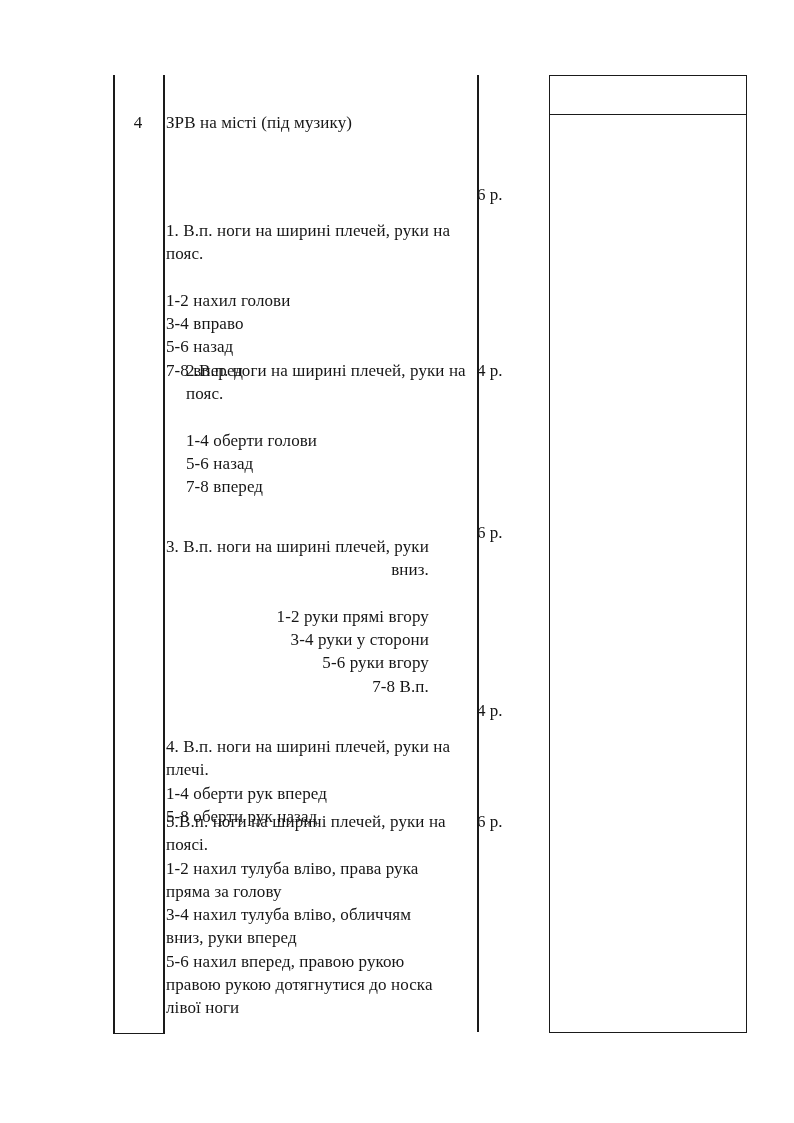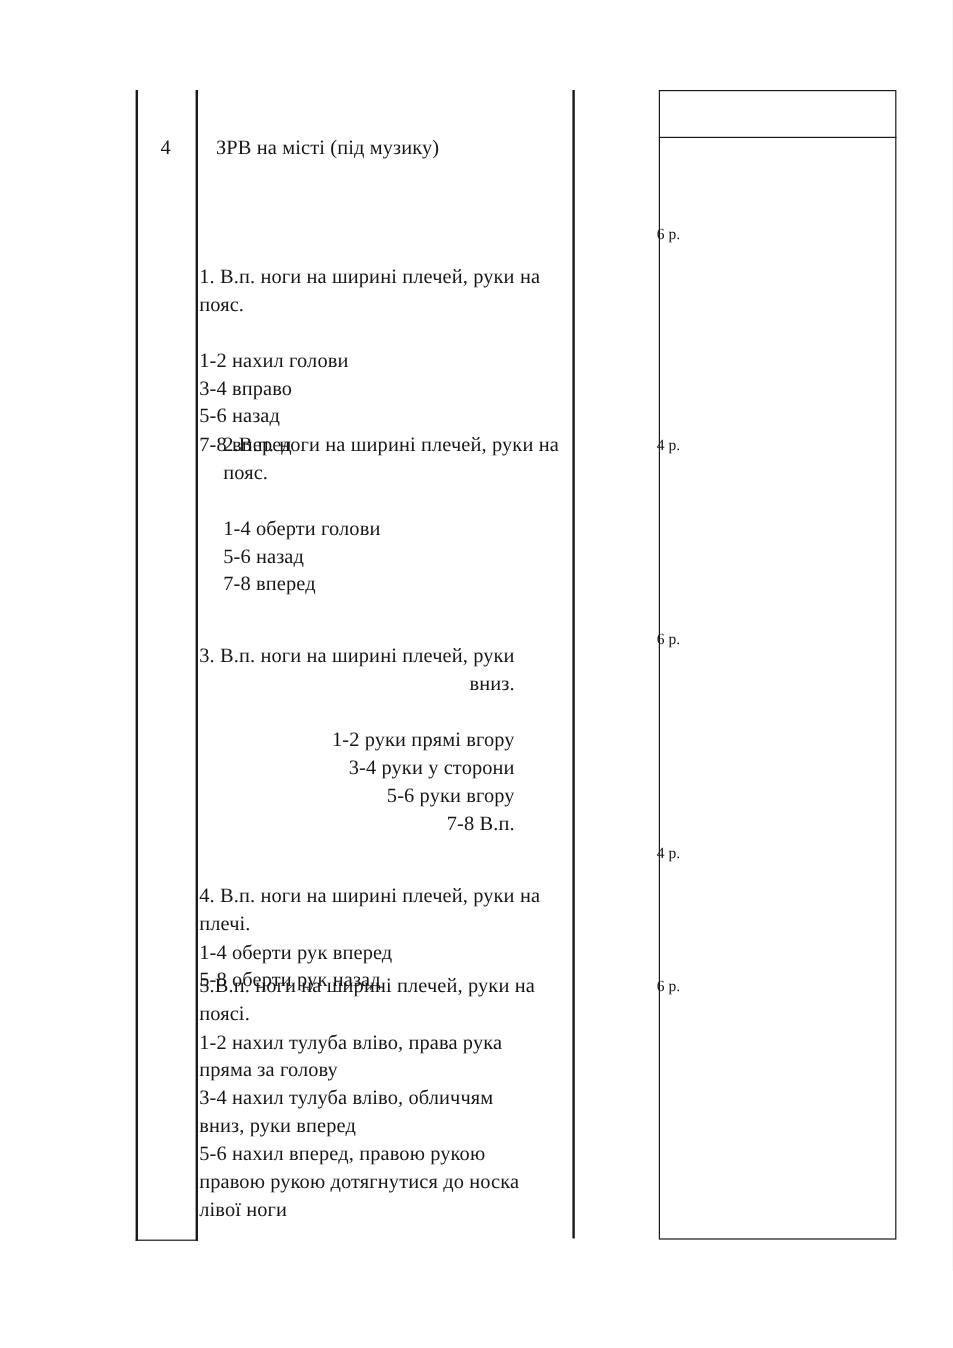--- a/index.html
+++ b/index.html
@@ -31,34 +31,32 @@
   .notes-divider { left: 549px; top: 113.5px; width: 198px; }
   
   .txt {
     position: absolute;
     font-size: 17px;
     line-height: 23.3px;
     white-space: pre;
     letter-spacing: 0.1px;
   }
   .row-number { left: 113px; top: 111px; width: 50px; text-align: center; white-space: normal; }
-  .title    { left: 166px; top: 111px; padding-left: 14px; }
+  .title    { left: 166px; top: 111px; }
   .ex       { left: 166px; }
   .ex0 { top: 183px; margin-top: 36px; }
   .ex1 { top: 359px; padding-left: 20px; }
   .ex2 { top: 535px; text-align: right; }
   .ex3 { top: 699px; margin-top: 36px; }
   .ex4 { top: 810px; }
   .reps {
     position: absolute;
     left: 477px; width: 72px;
-    text-align: center;
-    font-size: 13px;
+    font-size: 17px;
     line-height: 23.3px;
-    padding-left: 44px;
   }
   .reps0 { top: 183px; }
   .reps1 { top: 359px; }
   .reps2 { top: 521px; }
   .reps3 { top: 699px; }
   .reps4 { top: 810px; }
 </style>
 </head>
 <body>
 

